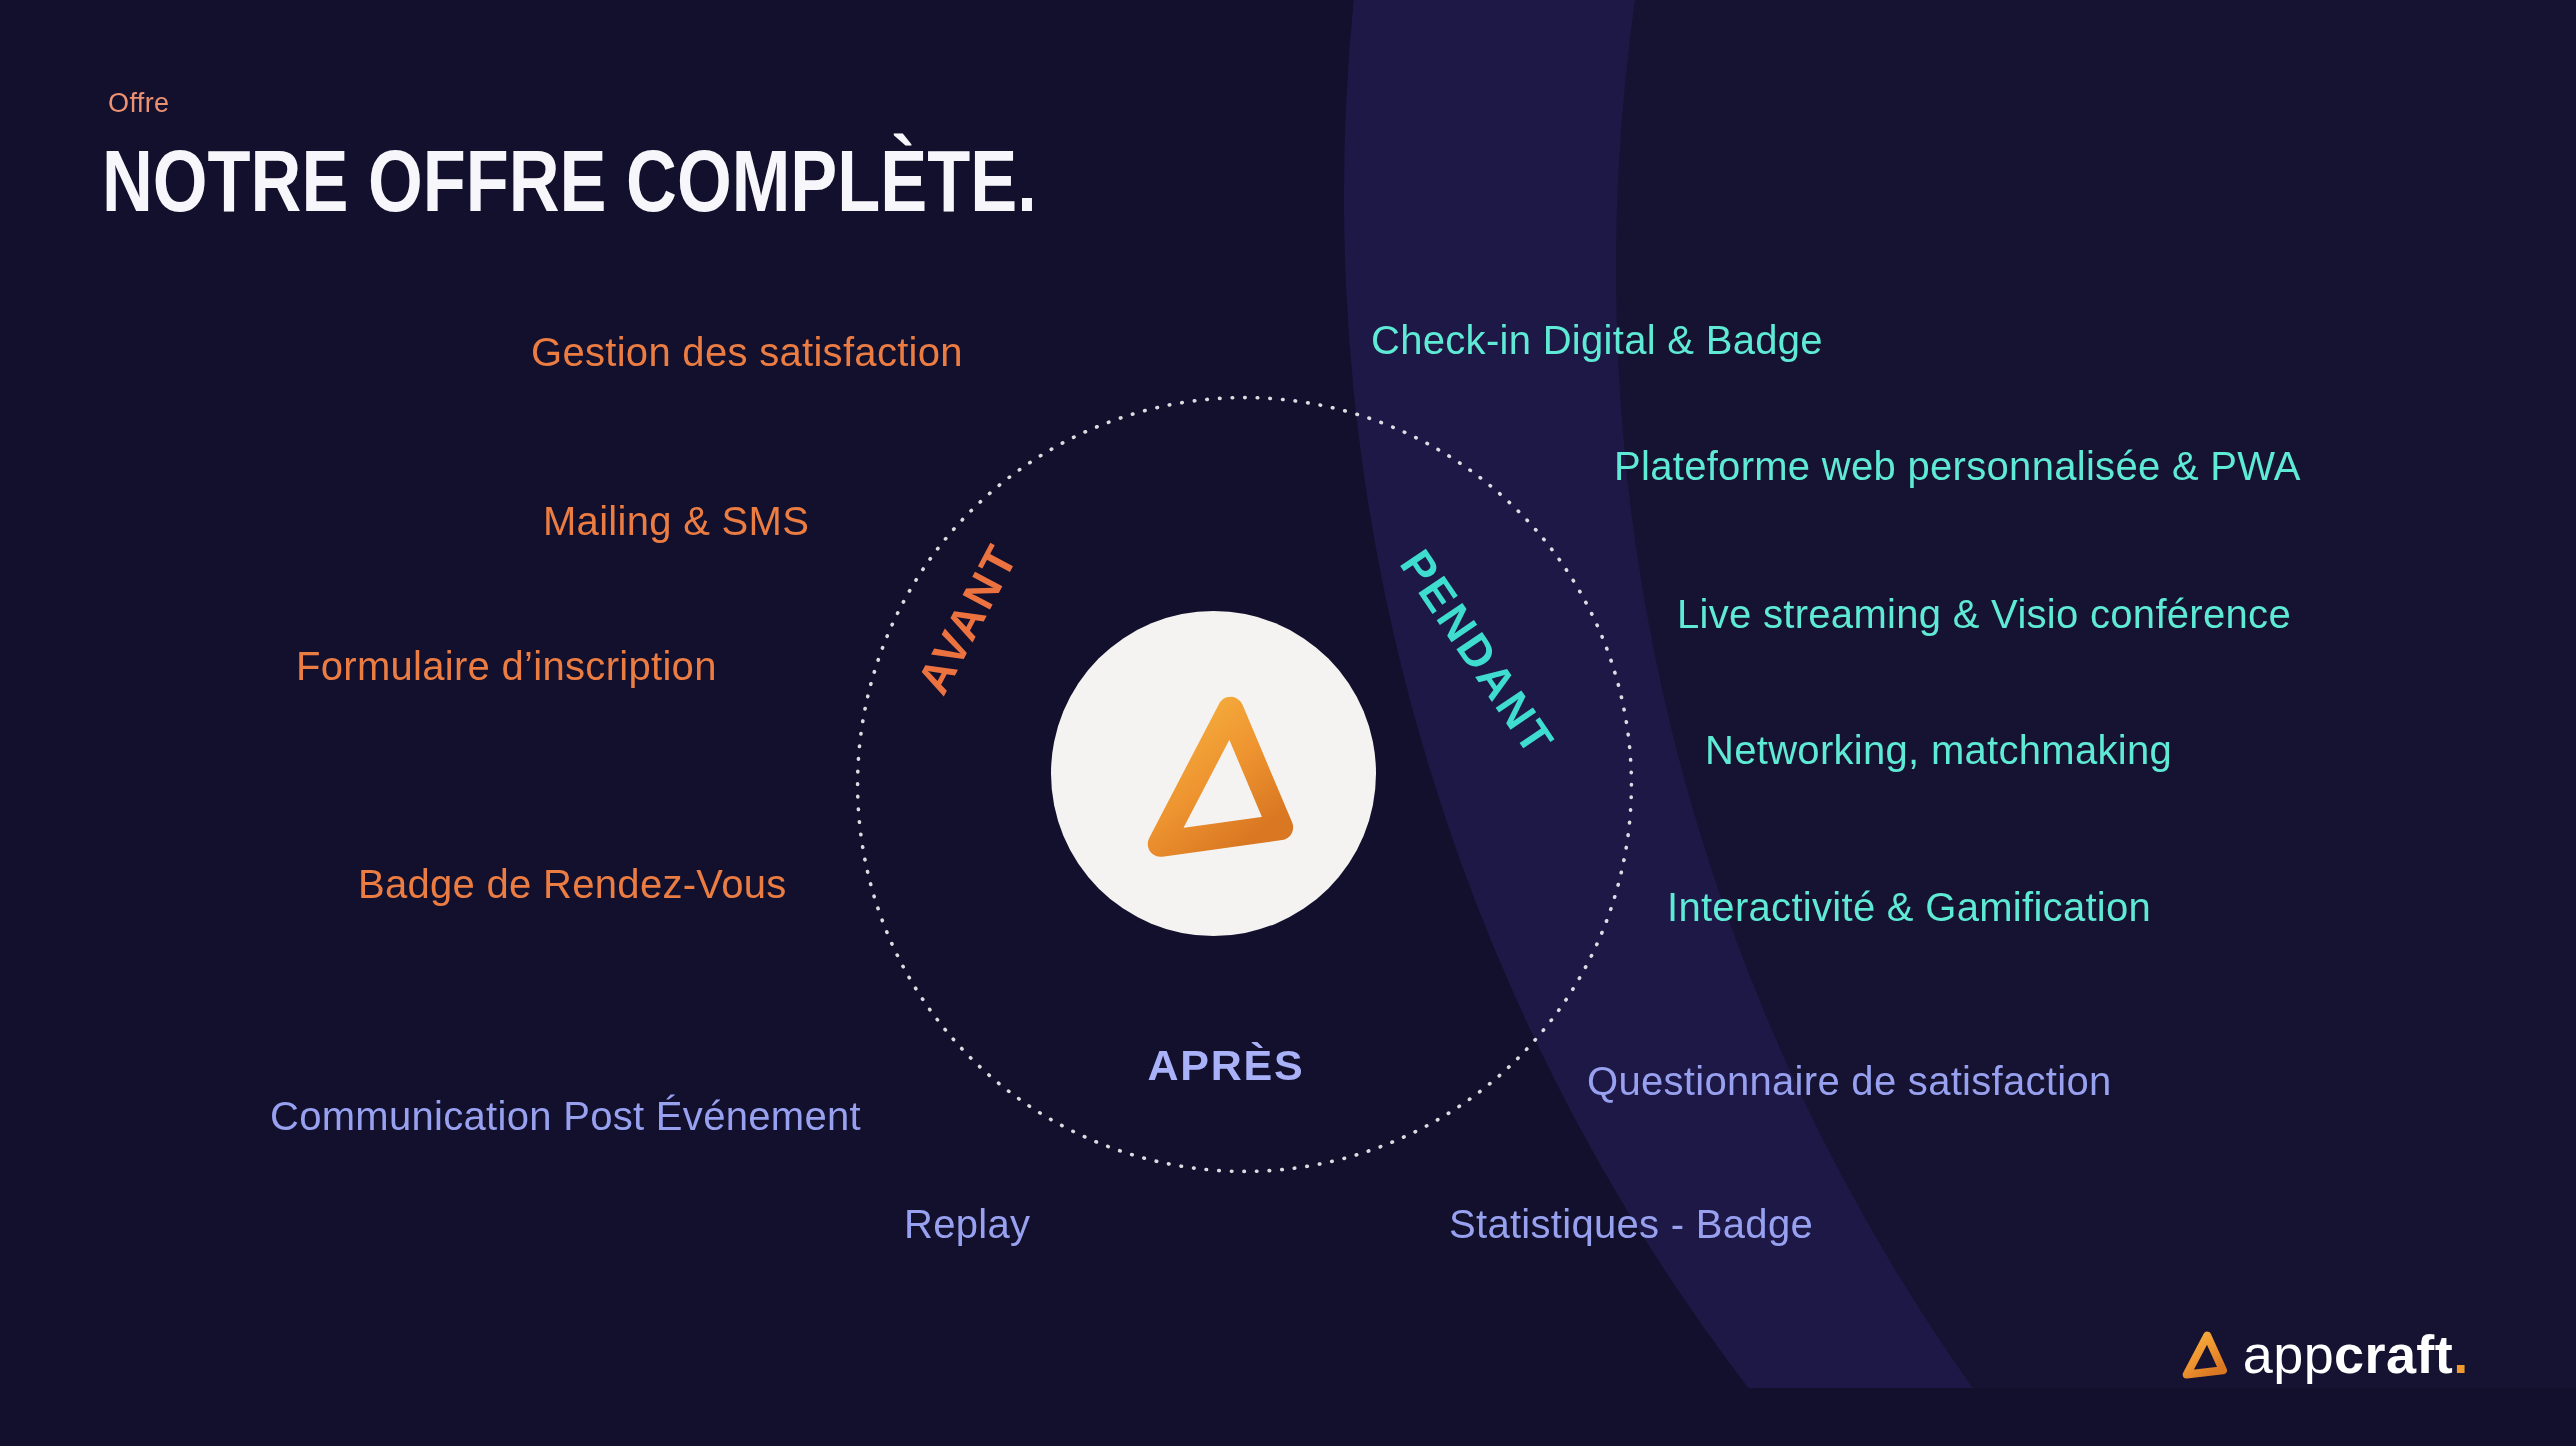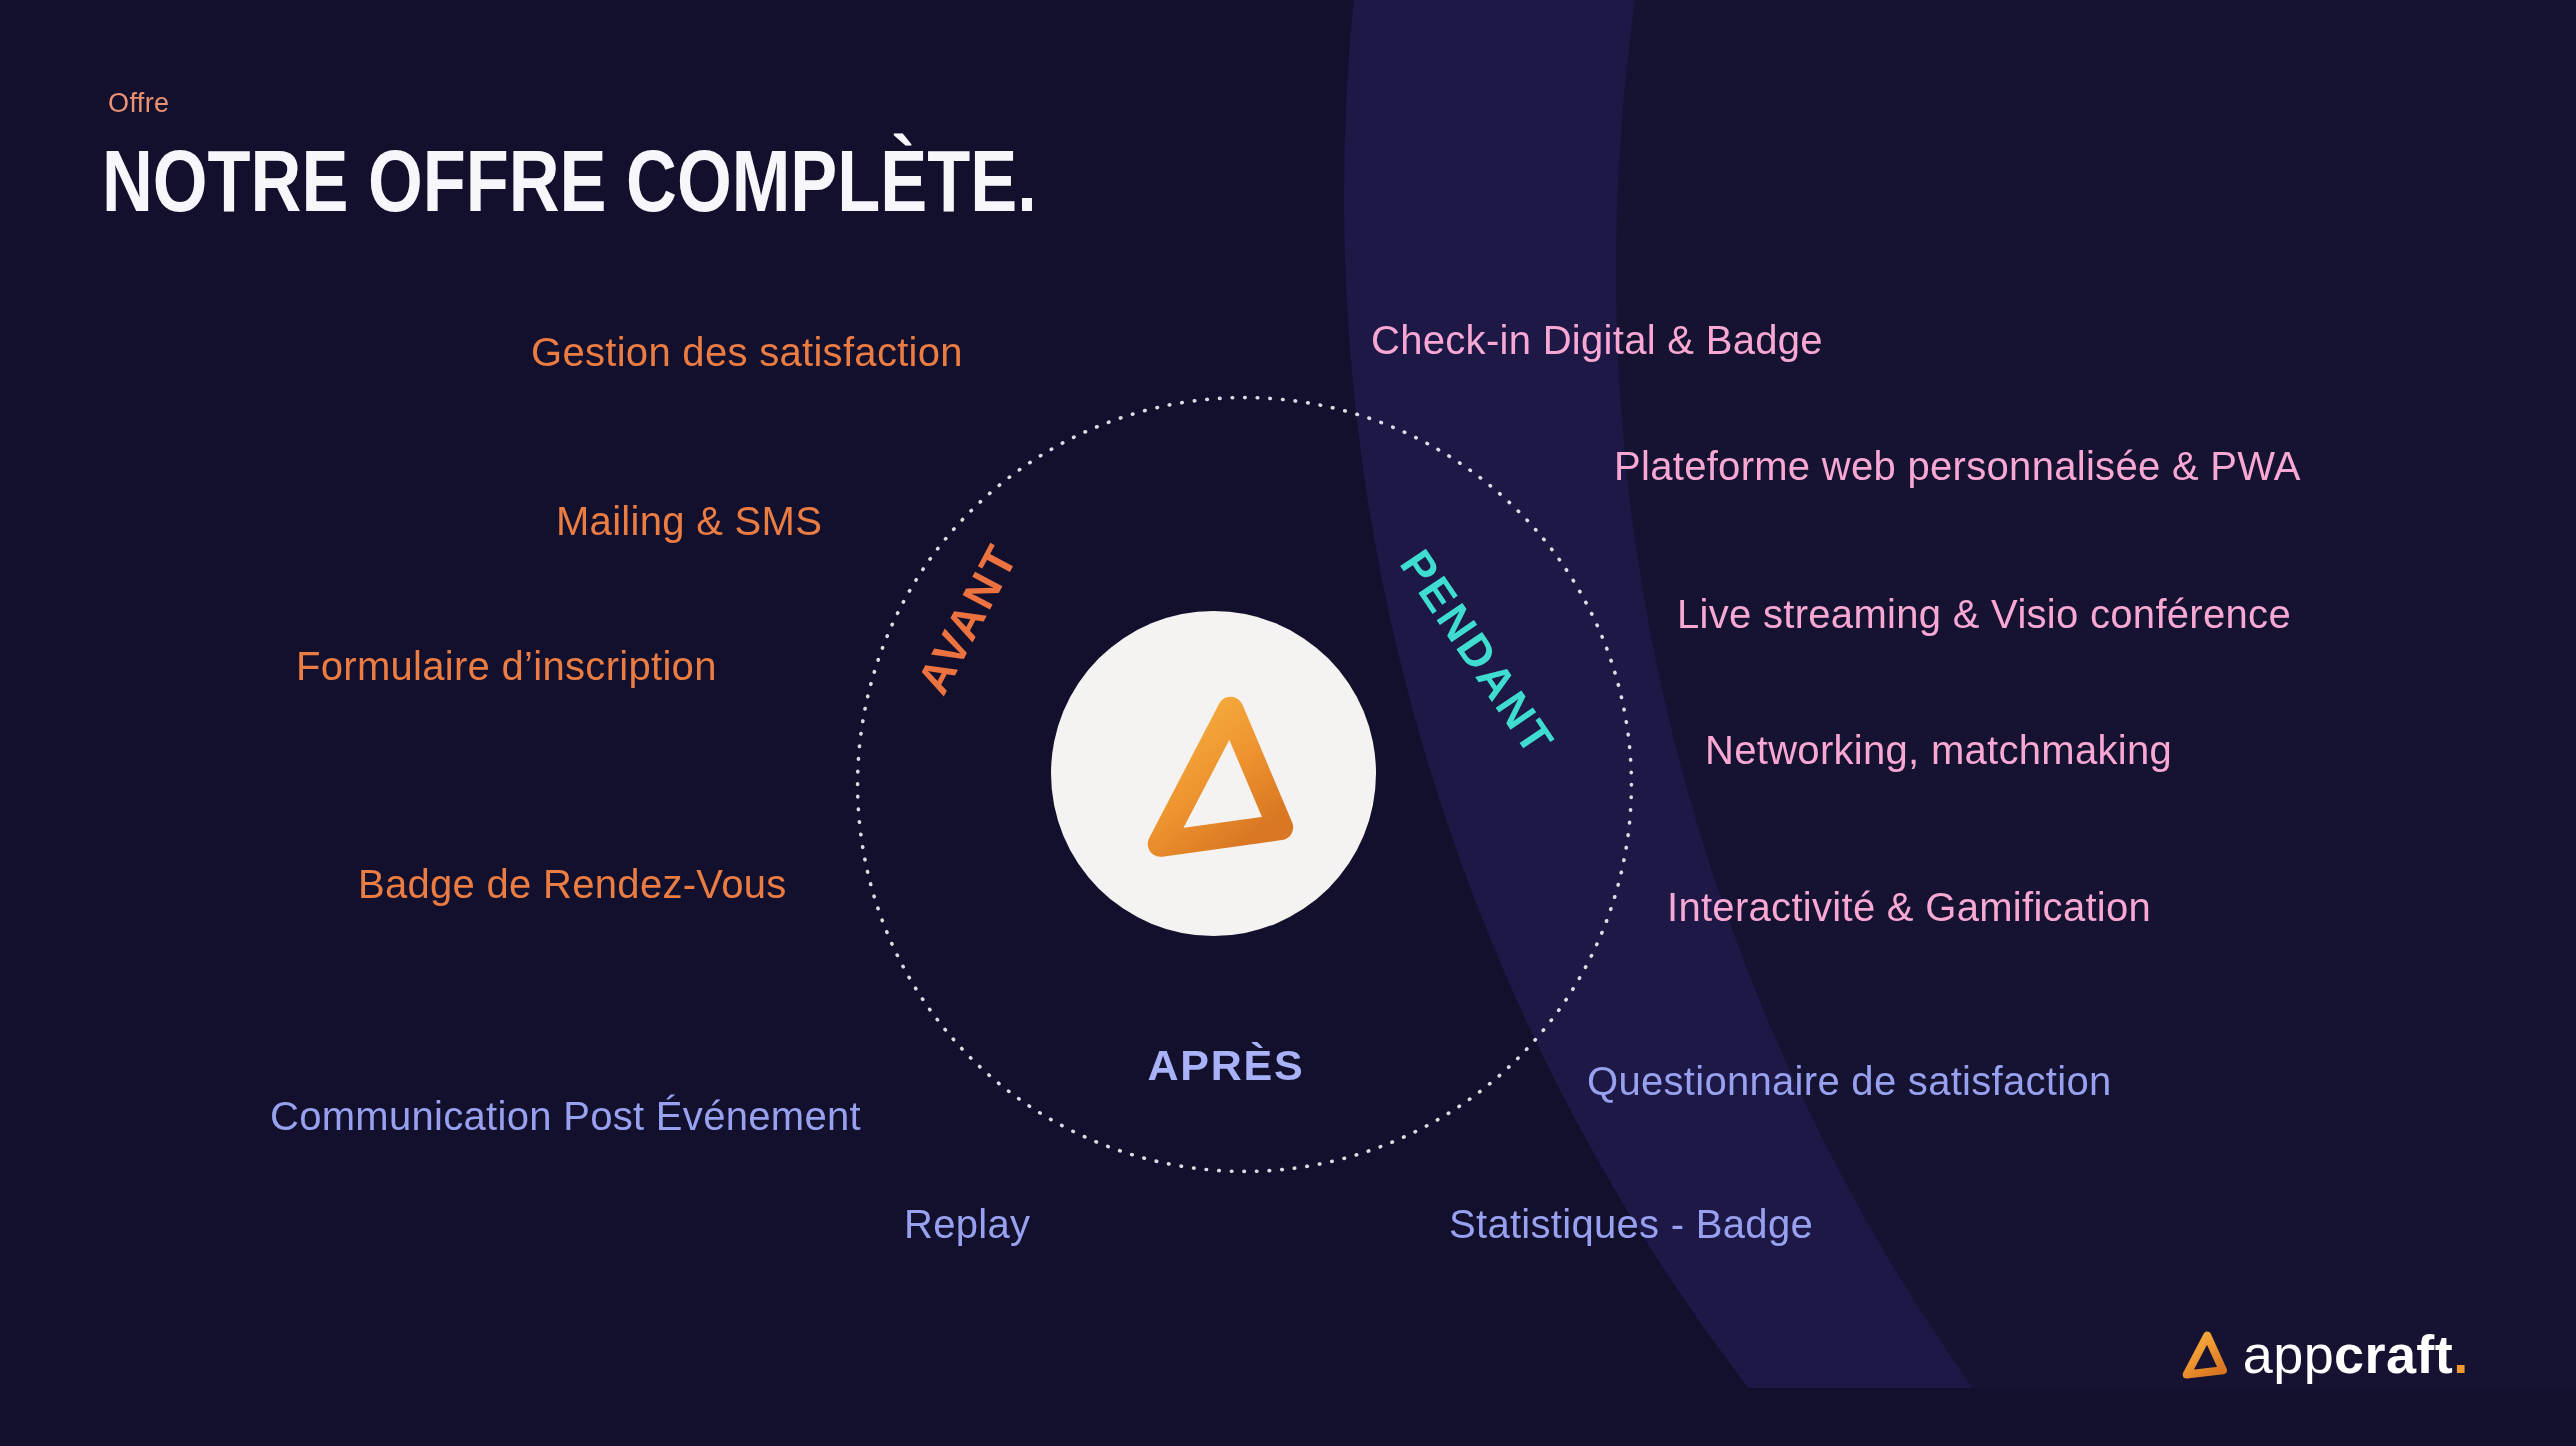--- a/index.html
+++ b/index.html
@@ -25,21 +25,21 @@
     line-height: 1.05; white-space: nowrap;
     transform: scaleX(0.8); transform-origin: left top;
     letter-spacing: 0px;
   }
 
   .label {
     position: absolute; font-size: 40px; line-height: 1.15;
     white-space: nowrap; letter-spacing: 0.3px; font-weight: 400;
   }
   .orange   { color: #EB7C42; }
-  .teal     { color: #f9a8d4; }
+  .teal     { color: #5eead4; }
   .lavender { color: #97A1EF; }
 
   .phase {
     position: absolute; font-weight: 800; white-space: nowrap;
     letter-spacing: 2.7px; font-size: 45px;
   }
   .phase-avant   { left: 968px; top: 619px;  color: #EC7340; transform: translate(-50%,-50%) rotate(-62deg); }
   .phase-pendant { left: 1477px; top: 653px;  color: #3FDCD0; transform: translate(-50%,-50%) rotate(56deg); }
   .phase-apres   { left: 1226px; top: 1065px; color: #A9B2F8; transform: translate(-50%,-50%); font-size: 43px; letter-spacing: 1.8px; }
 
@@ -88,21 +88,21 @@
       </defs>
       <path d="M59 15 L86 79 L21 88 Z" fill="none" stroke="url(#grad-big)" stroke-width="14" stroke-linejoin="round"></path>
     </svg>
   </div>
 
   <div class="phase phase-avant">AVANT</div>
   <div class="phase phase-pendant">PENDANT</div>
   <div class="phase phase-apres">APRÈS</div>
 
   <div class="label orange" style="left:531px; top:329px">Gestion des satisfaction</div>
-  <div class="label orange" style="left:556px; top:498px">Mailing &amp; SMS</div>
+  <div class="label orange" style="left:543px; top:498px">Mailing &amp; SMS</div>
   <div class="label orange" style="left:296px; top:643px">Formulaire d’inscription</div>
   <div class="label orange" style="left:358px; top:861px">Badge de Rendez-Vous</div>
 
   <div class="label teal" style="left:1371px; top:317px">Check-in Digital &amp; Badge</div>
   <div class="label teal" style="left:1614px; top:443px">Plateforme web personnalisée &amp; PWA</div>
   <div class="label teal" style="left:1677px; top:591px">Live streaming &amp; Visio conférence</div>
   <div class="label teal" style="left:1705px; top:727px">Networking, matchmaking</div>
   <div class="label teal" style="left:1667px; top:884px">Interactivité &amp; Gamification</div>
 
   <div class="label lavender" style="left:270px; top:1093px">Communication Post Événement</div>

